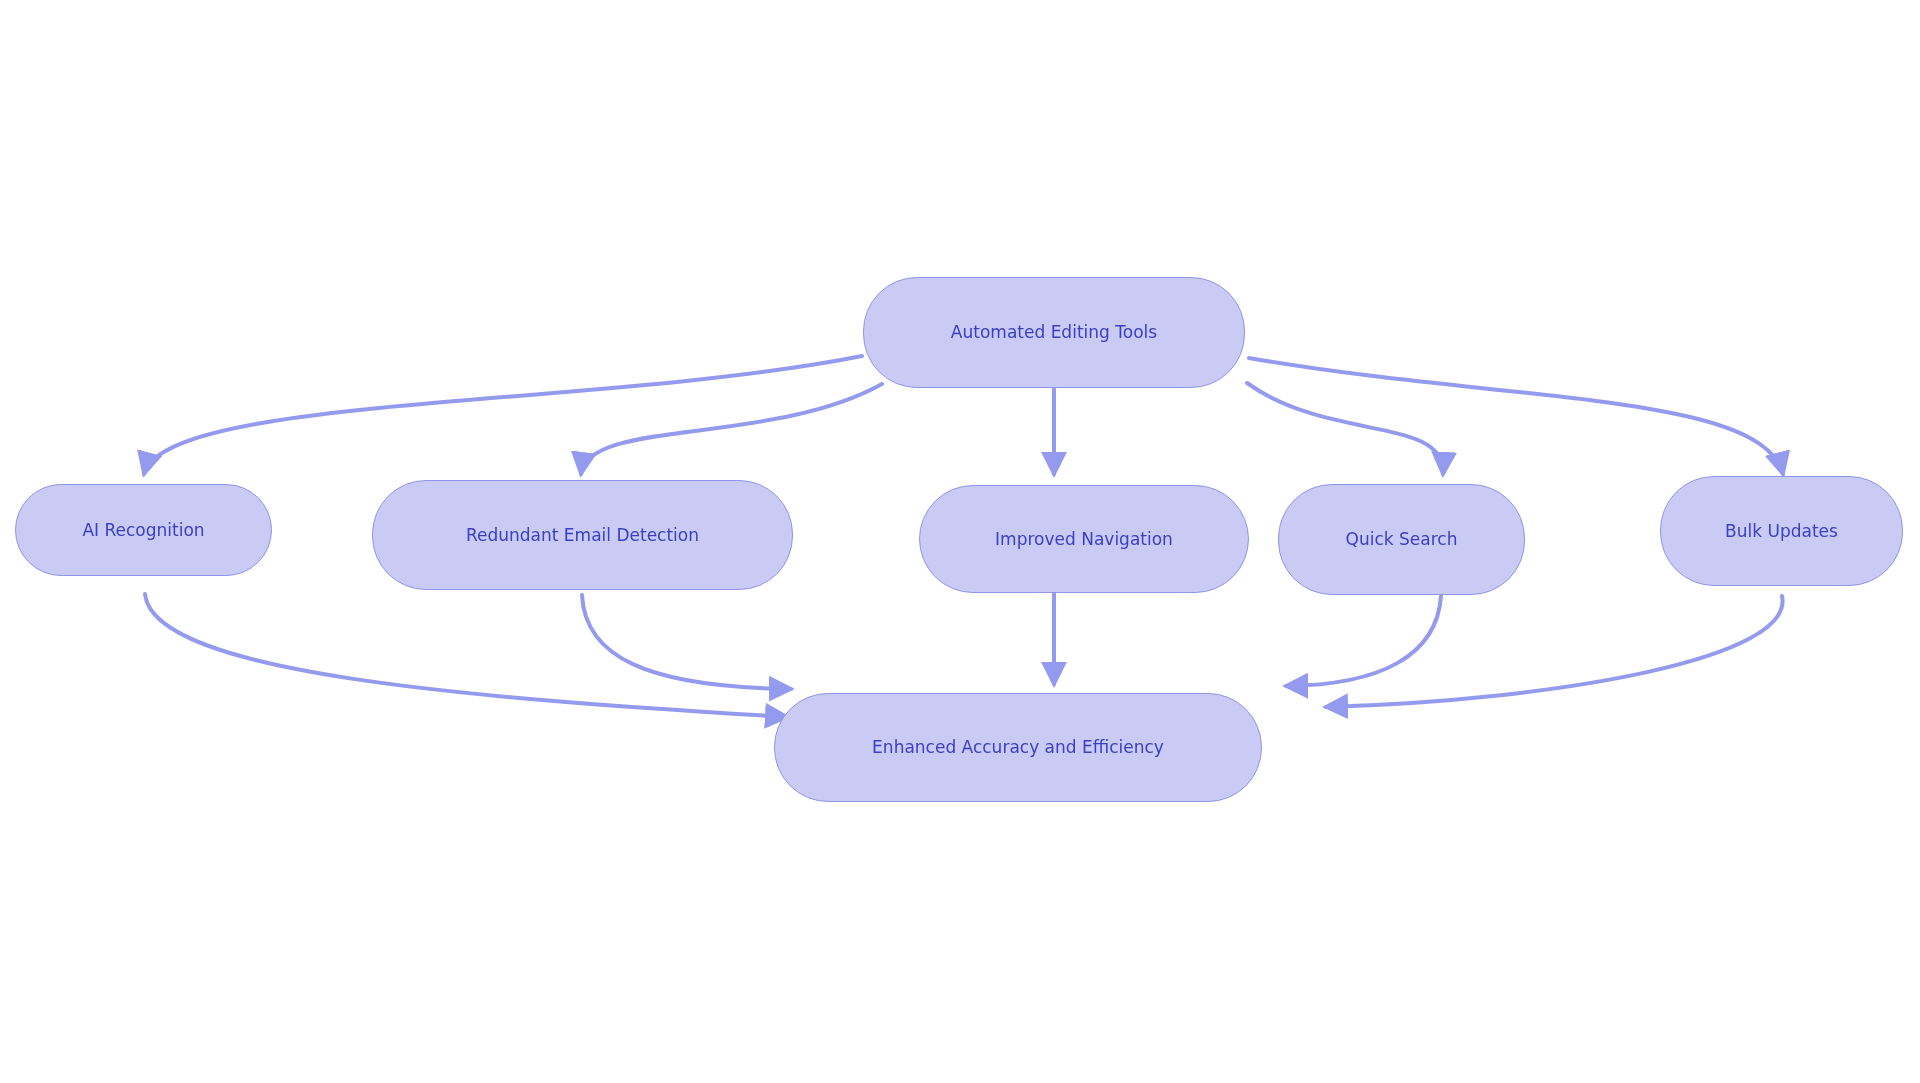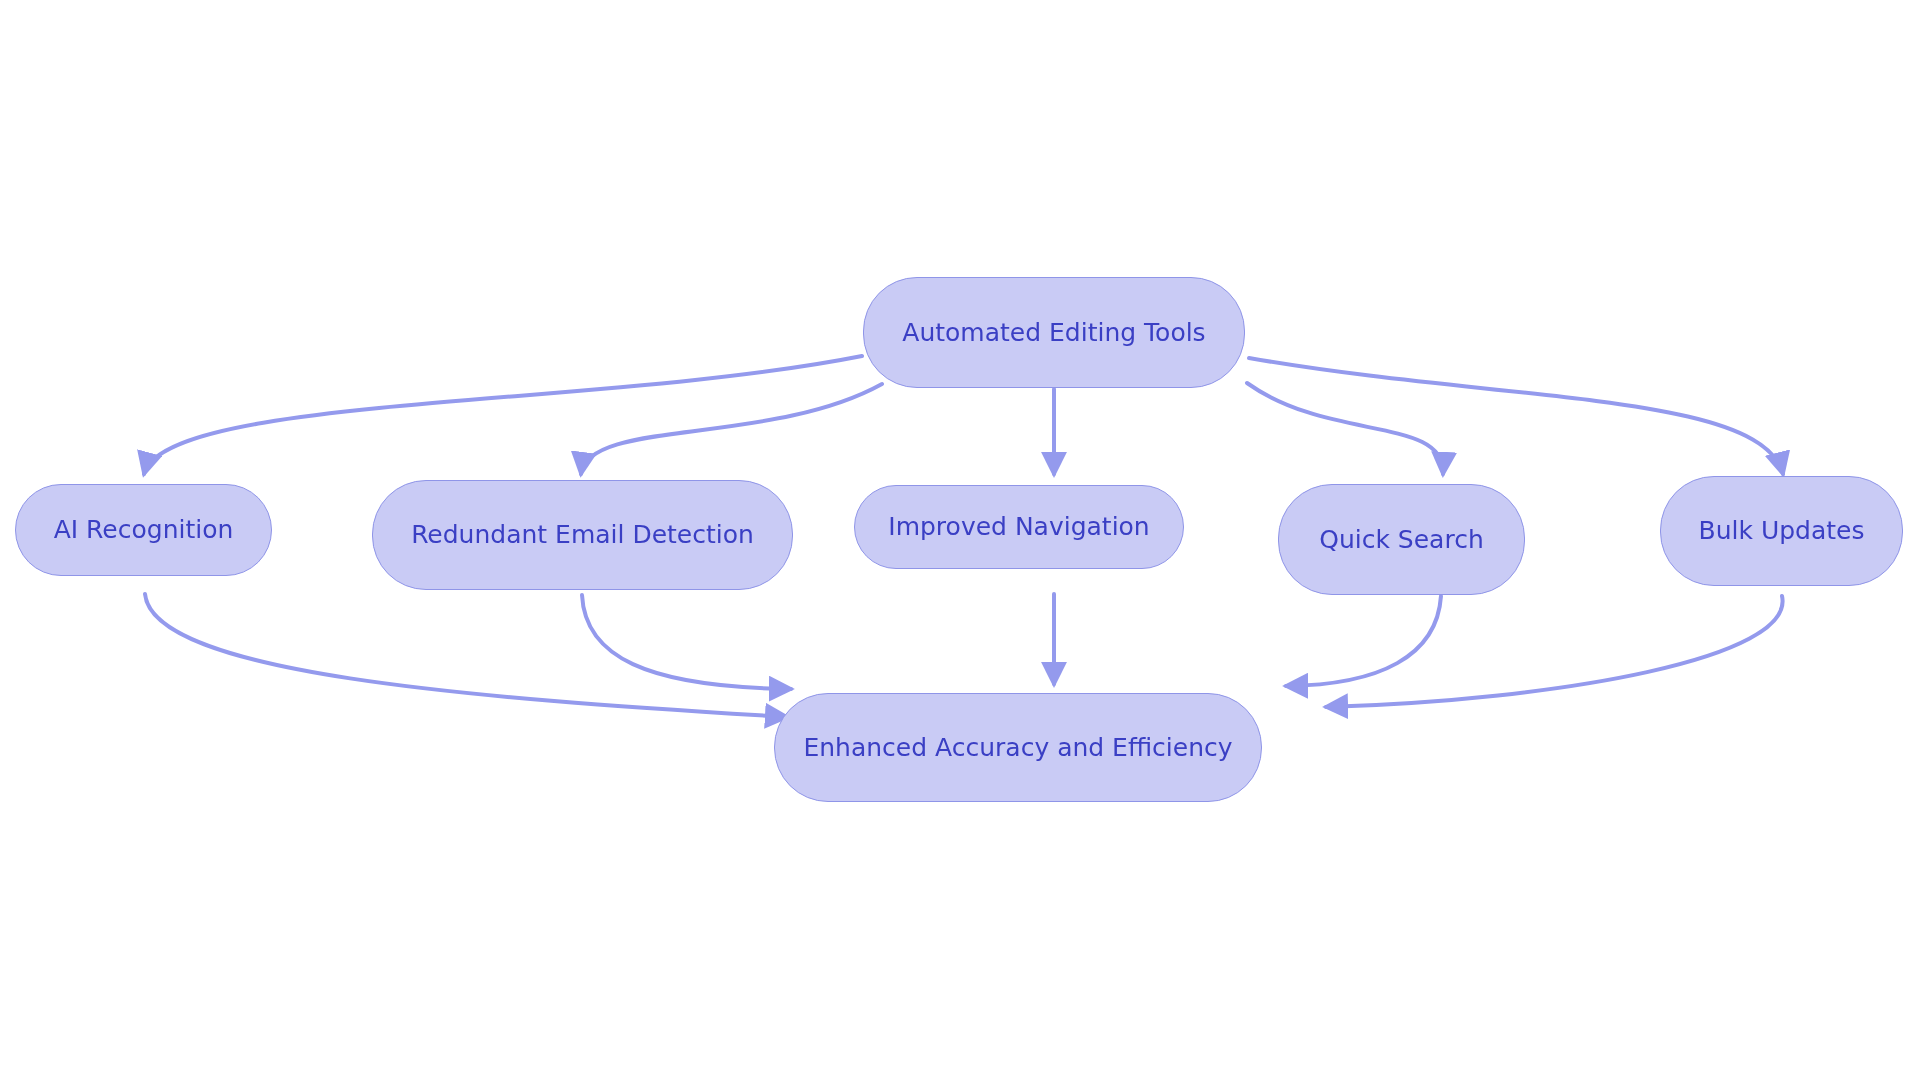--- a/index.html
+++ b/index.html
@@ -39,21 +39,21 @@
     background: var(--node-fill);
     border: 1.5px solid var(--node-border);
     border-radius: 54px;
     display: flex;
     align-items: center;
     justify-content: center;
     text-align: center;
   }
   .node-label {
     color: var(--text-color);
-    font-size: 25px;
+    font-size: 17px;
     line-height: 1.2;
     white-space: nowrap;
   }
 </style>
 </head>
 <body>
 
 <div class="canvas">
   <svg class="edges-layer" viewBox="0 0 1920 1083" xmlns="http://www.w3.org/2000/svg">
     <defs>
@@ -77,21 +77,21 @@
   <div id="nodes-layer">
       <div class="node" style="left: 863px; top: 277px; width: 382px; height: 111px;">
         <span class="node-label">Automated Editing Tools</span>
       </div>
       <div class="node" style="left: 15px; top: 484px; width: 257px; height: 92px;">
         <span class="node-label">AI Recognition</span>
       </div>
       <div class="node" style="left: 372px; top: 480px; width: 421px; height: 110px;">
         <span class="node-label">Redundant Email Detection</span>
       </div>
-      <div class="node" style="left: 854px; top: 485px; width: 330px; height: 84px;">
+      <div class="node" style="left: 919px; top: 485px; width: 330px; height: 108px;">
         <span class="node-label">Improved Navigation</span>
       </div>
       <div class="node" style="left: 1278px; top: 484px; width: 247px; height: 111px;">
         <span class="node-label">Quick Search</span>
       </div>
       <div class="node" style="left: 1660px; top: 476px; width: 243px; height: 110px;">
         <span class="node-label">Bulk Updates</span>
       </div>
       <div class="node" style="left: 774px; top: 693px; width: 488px; height: 109px;">
         <span class="node-label">Enhanced Accuracy and Efficiency</span>

